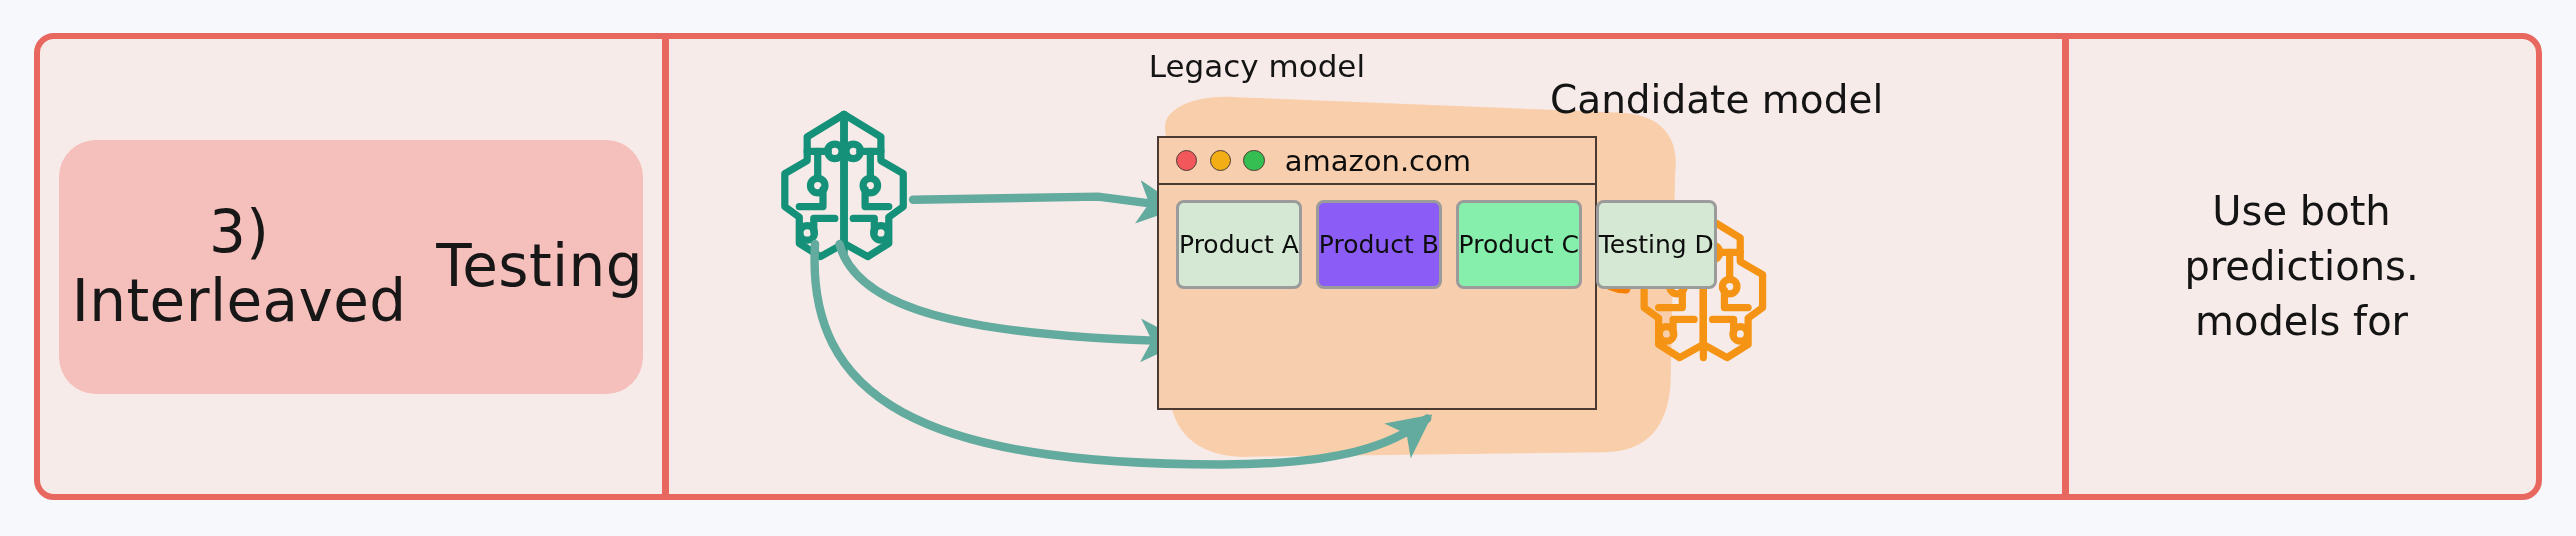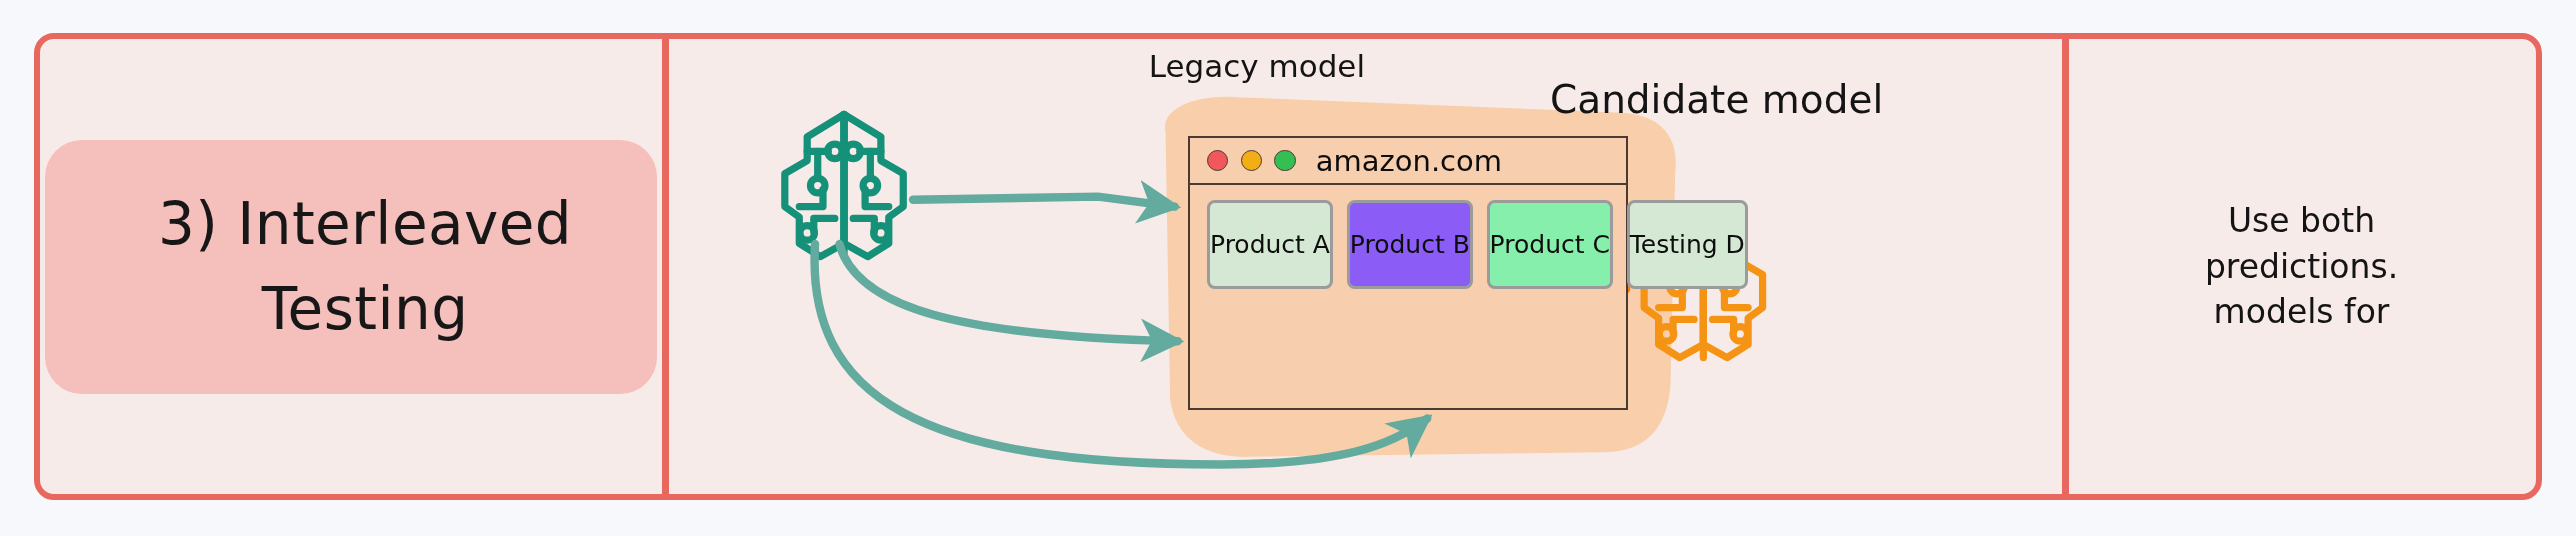--- a/index.html
+++ b/index.html
@@ -55,25 +55,24 @@
     display: flex;
     align-items: center;
     justify-content: center;
   }
   .title-pill {
     width: 584px;
     height: 254px;
     background: #f5bfbb;
     border-radius: 37px;
     display: flex;
-    flex-direction: column;
+    flex-direction: row;
     align-items: center;
     justify-content: center;
     gap: 17px;
-    padding-left: 28px;
   }
   .title-line {
     font-family: "DejaVu Sans", sans-serif;
     font-size: 58px;
     font-weight: 400;
     color: #171717;
     line-height: 1.18;
     text-align: center;
     letter-spacing: 0.4px;
   }
@@ -114,21 +113,21 @@
     text-align: center;
     font-size: 39px;
     color: #141414;
     font-family: "DejaVu Sans", sans-serif;
     white-space: nowrap;
   }
 
   
   .browser {
     position: absolute;
-    left: 519px;
+    left: 488px;
     top: 97px;
     width: 440px;
     height: 274px;
     box-sizing: border-box;
     border: 2.3px solid #4b3a32;
     background: #f8cfae;
     z-index: 4;
   }
   .browser-titlebar {
     height: 47px;
@@ -185,21 +184,21 @@
     left: 2029px;
     top: 0;
     width: 465px;
     height: 100%;
     display: flex;
     align-items: center;
     justify-content: center;
   }
   .desc-text {
     text-align: center;
-    font-size: 33px;
+    font-size: 40px;
     line-height: 1.38;
     color: #141414;
     font-family: "DejaVu Sans", sans-serif;
   }
 </style>
 </head>
 <body>
 
 <div id="stage">
 

